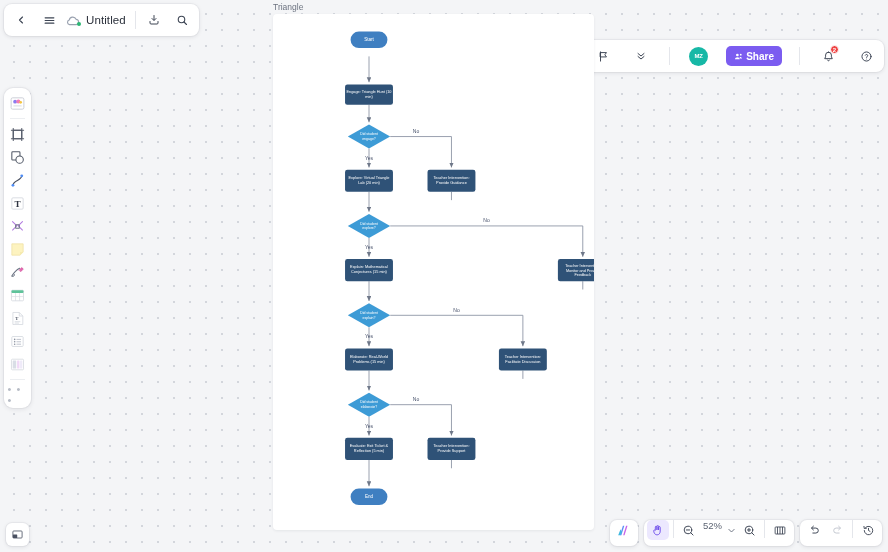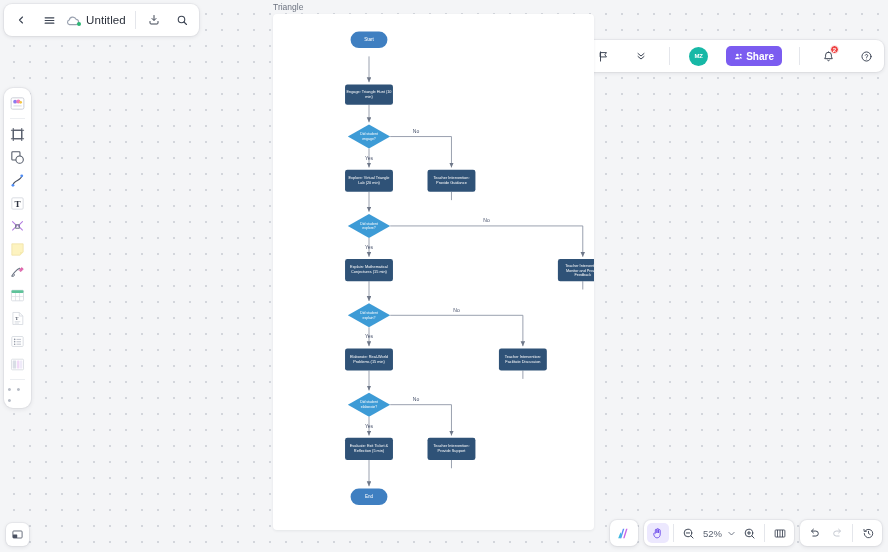--- a/index.html
+++ b/index.html
@@ -110,21 +110,21 @@
   }
 
   
   .br-wrap {
     position: absolute; right: 6px; bottom: 6px;
     display: flex; align-items: center; gap: 6px;
   }
   .br-bar {
     height: 26px; background: #fff; border-radius: 7px;
     box-shadow: 0 1px 4px rgba(16,24,40,.10), 0 0 0 1px rgba(16,24,40,.04);
-    display: flex; align-items: center; padding: 0 3px; gap: 1px;
+    display: flex; padding: 0 3px; gap: 1px;
   }
   .bbtn {
     width: 22px; height: 20px; border-radius: 5px;
     display: flex; align-items: center; justify-content: center;
     cursor: pointer; color: #3c4453;
   }
   .bbtn.active { background: #ece8fe; color: #6d4bea; }
   .zoom-val {
     font-size: 9.5px; color: #5b6372; padding: 0 2px; cursor: pointer;
     min-width: 21px; text-align: center;

